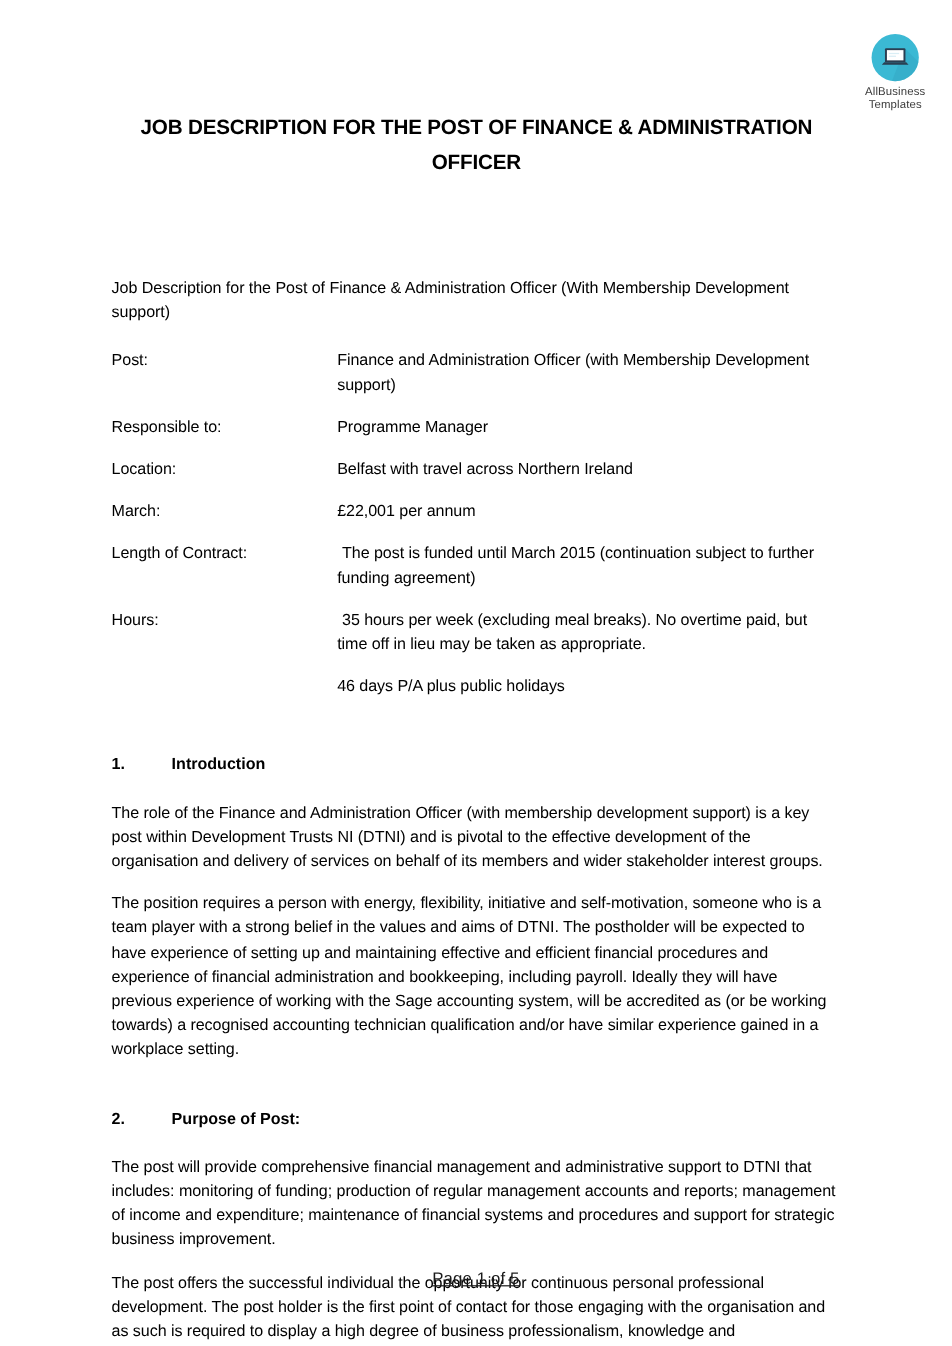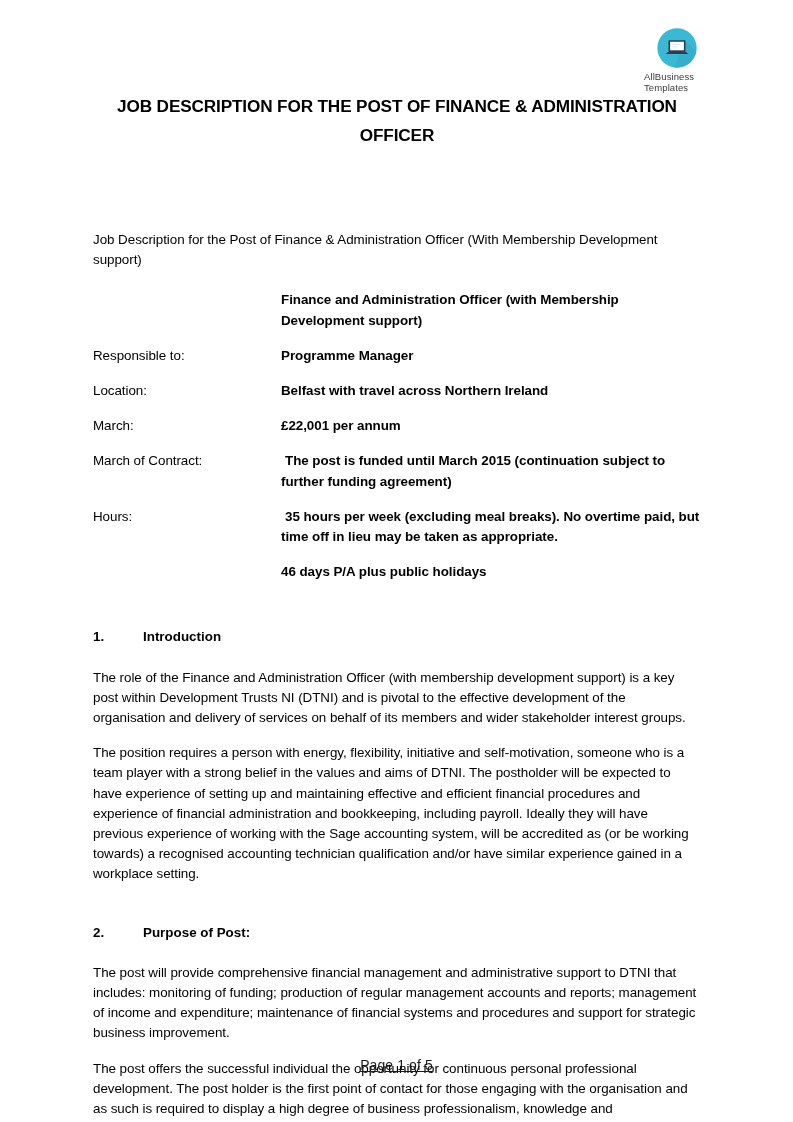--- a/index.html
+++ b/index.html
@@ -18,22 +18,23 @@
     height: 1122px;
     background: #ffffff;
     overflow: hidden;
     box-sizing: border-box;
   }
 
   
   .logo-block {
     position: absolute;
     top: 27px;
-    left: 644px;
+    left: 713px;
     width: 66px;
+    text-align: center;
   }
   .logo-circle {
     width: 42px;
     height: 42px;
     margin: 0 auto;
     display: block;
   }
   .logo-text {
     margin-top: 2px;
     font-size: 9.5px;
@@ -84,21 +85,20 @@
     margin-bottom: 15px;
   }
   .field-row .f-label {
     position: absolute;
     left: 0;
     top: 0;
     width: 186px;
   }
   .field-row .f-value {
     display: block;
-    font-weight: bold;
   }
   .field-row.indented .f-value { text-indent: 4px; }
 
   
   .section-head {
     position: relative;
     font-size: 13.4px;
     font-weight: bold;
     line-height: 20.2px;
     padding-left: 50px;
@@ -154,40 +154,41 @@
 
     <h1 class="doc-title">JOB DESCRIPTION FOR THE POST OF FINANCE &amp; ADMINISTRATION OFFICER</h1>
 
     <div class="spacer-after-title"></div>
 
     <p class="p">Job Description for the Post of Finance &amp; Administration Officer (With Membership Development support)</p>
 
     <div class="gap-md"></div>
 
     <div class="field-row">
+      <span class="f-label">Post:</span>
       <span class="f-value">Finance and Administration Officer (with Membership Development support)</span>
     </div>
 
     <div class="field-row">
       <span class="f-label">Responsible to:</span>
       <span class="f-value">Programme Manager</span>
     </div>
 
     <div class="field-row">
       <span class="f-label">Location:</span>
       <span class="f-value">Belfast with travel across Northern Ireland</span>
     </div>
 
     <div class="field-row">
       <span class="f-label">March:</span>
       <span class="f-value">£22,001 per annum</span>
     </div>
 
     <div class="field-row indented">
-      <span class="f-label">March of Contract:</span>
+      <span class="f-label">Length of Contract:</span>
       <span class="f-value"> The post is funded until March 2015 (continuation subject to further funding agreement)</span>
     </div>
 
     <div class="field-row indented">
       <span class="f-label">Hours:</span>
       <span class="f-value">35 hours per week (excluding meal breaks). No overtime paid, but time off in lieu may be taken as appropriate.</span>
     </div>
 
     <div class="field-row">
       <span class="f-value">46 days P/A plus public holidays</span>

